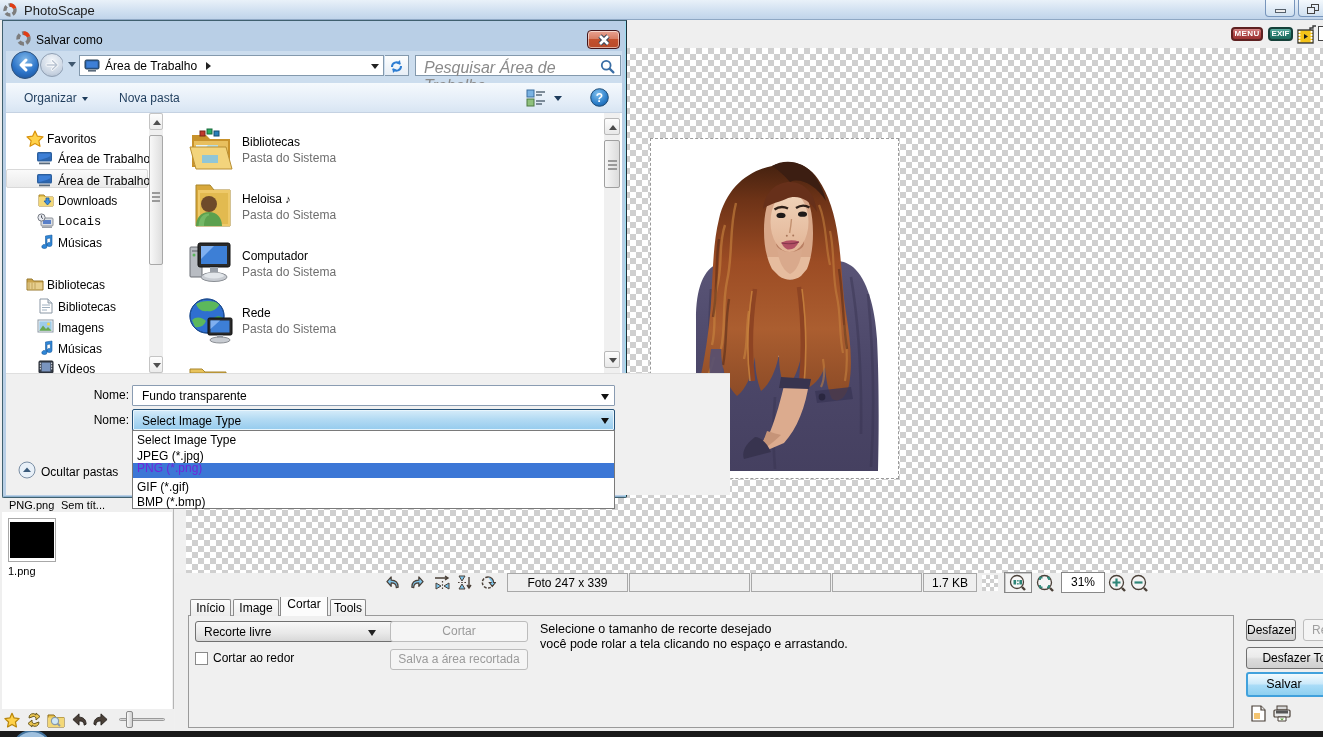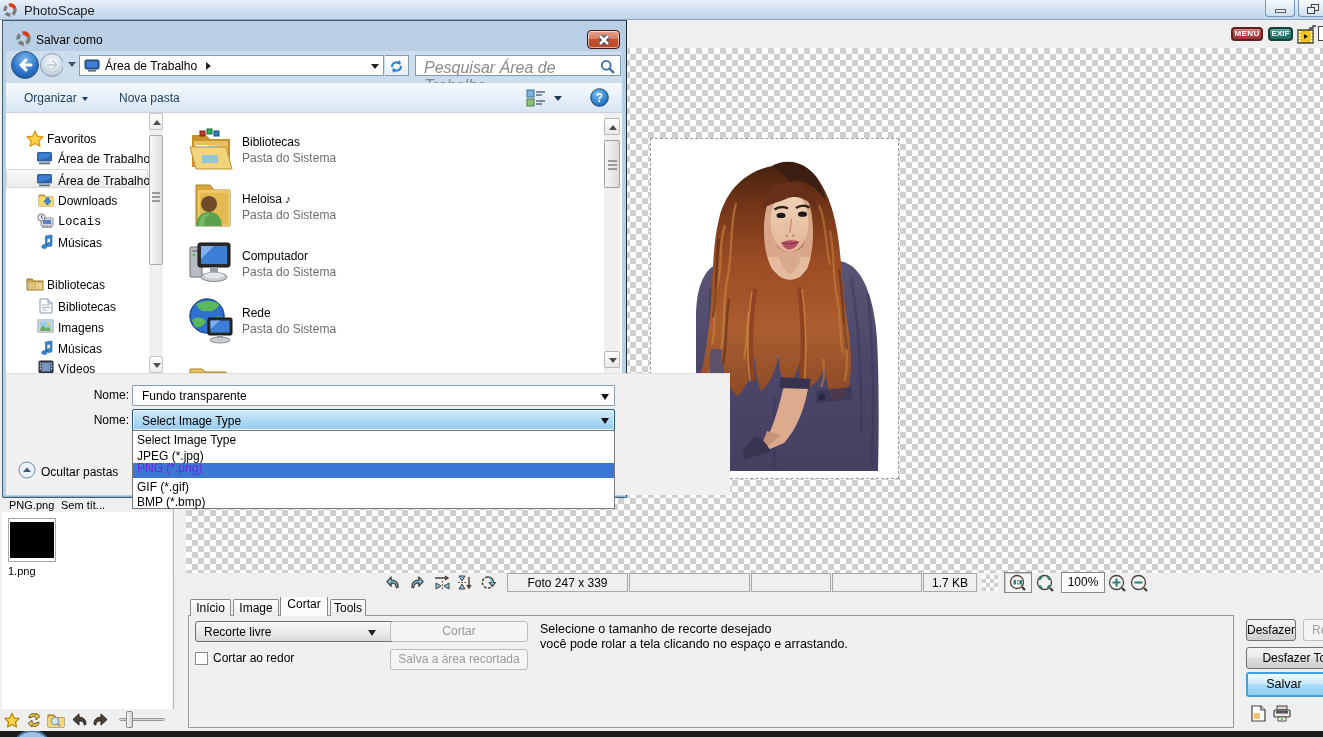--- a/index.html
+++ b/index.html
@@ -465,21 +465,21 @@
         <path d="M13,13 L16,16" stroke="#4a4038" stroke-width="2.4"></path>
       </svg>
   </div>
 
   <svg class="abs" style="left:861px;top:1px" width="20" height="19" viewBox="0 0 20 19">
       <circle cx="8.5" cy="8.5" r="7" fill="#f4f4f4" stroke="#4a4038" stroke-width="1.3"></circle>
       <path d="M4,6 L4,3.6 L6.5,3.6 M11,3.6 L13,3.6 L13,6 M13,11 L13,13.4 L11,13.4 M6.5,13.4 L4,13.4 L4,11" stroke="#2e8577" stroke-width="1.8" fill="none"></path>
       <path d="M14,14 L17,17" stroke="#4a4038" stroke-width="2.4"></path>
     </svg>
 
-  <div class="abs" style="left:886px;top:-1px;width:44px;height:21px;background:#fff;border:1px solid #888;font-size:12px;text-align:center;line-height:19px;">100%</div>
+  <div class="abs" style="left:886px;top:-1px;width:44px;height:21px;background:#fff;border:1px solid #888;font-size:12px;text-align:center;line-height:19px;">31%</div>
 
   <svg class="abs" style="left:933px;top:1px" width="20" height="19" viewBox="0 0 20 19">
       <circle cx="8.5" cy="8.5" r="7" fill="#f4f4f4" stroke="#4a4038" stroke-width="1.3"></circle>
       <path d="M4.5,8.5 L12.5,8.5 M8.5,4.5 L8.5,12.5" stroke="#2e8577" stroke-width="2.2"></path>
       <path d="M14,14 L17,17" stroke="#4a4038" stroke-width="2.4"></path>
     </svg>
 
   <svg class="abs" style="left:955px;top:1px" width="20" height="19" viewBox="0 0 20 19">
       <circle cx="8.5" cy="8.5" r="7" fill="#f4f4f4" stroke="#4a4038" stroke-width="1.3"></circle>
       <path d="M4.5,8.5 L12.5,8.5" stroke="#2e8577" stroke-width="2.2"></path>

